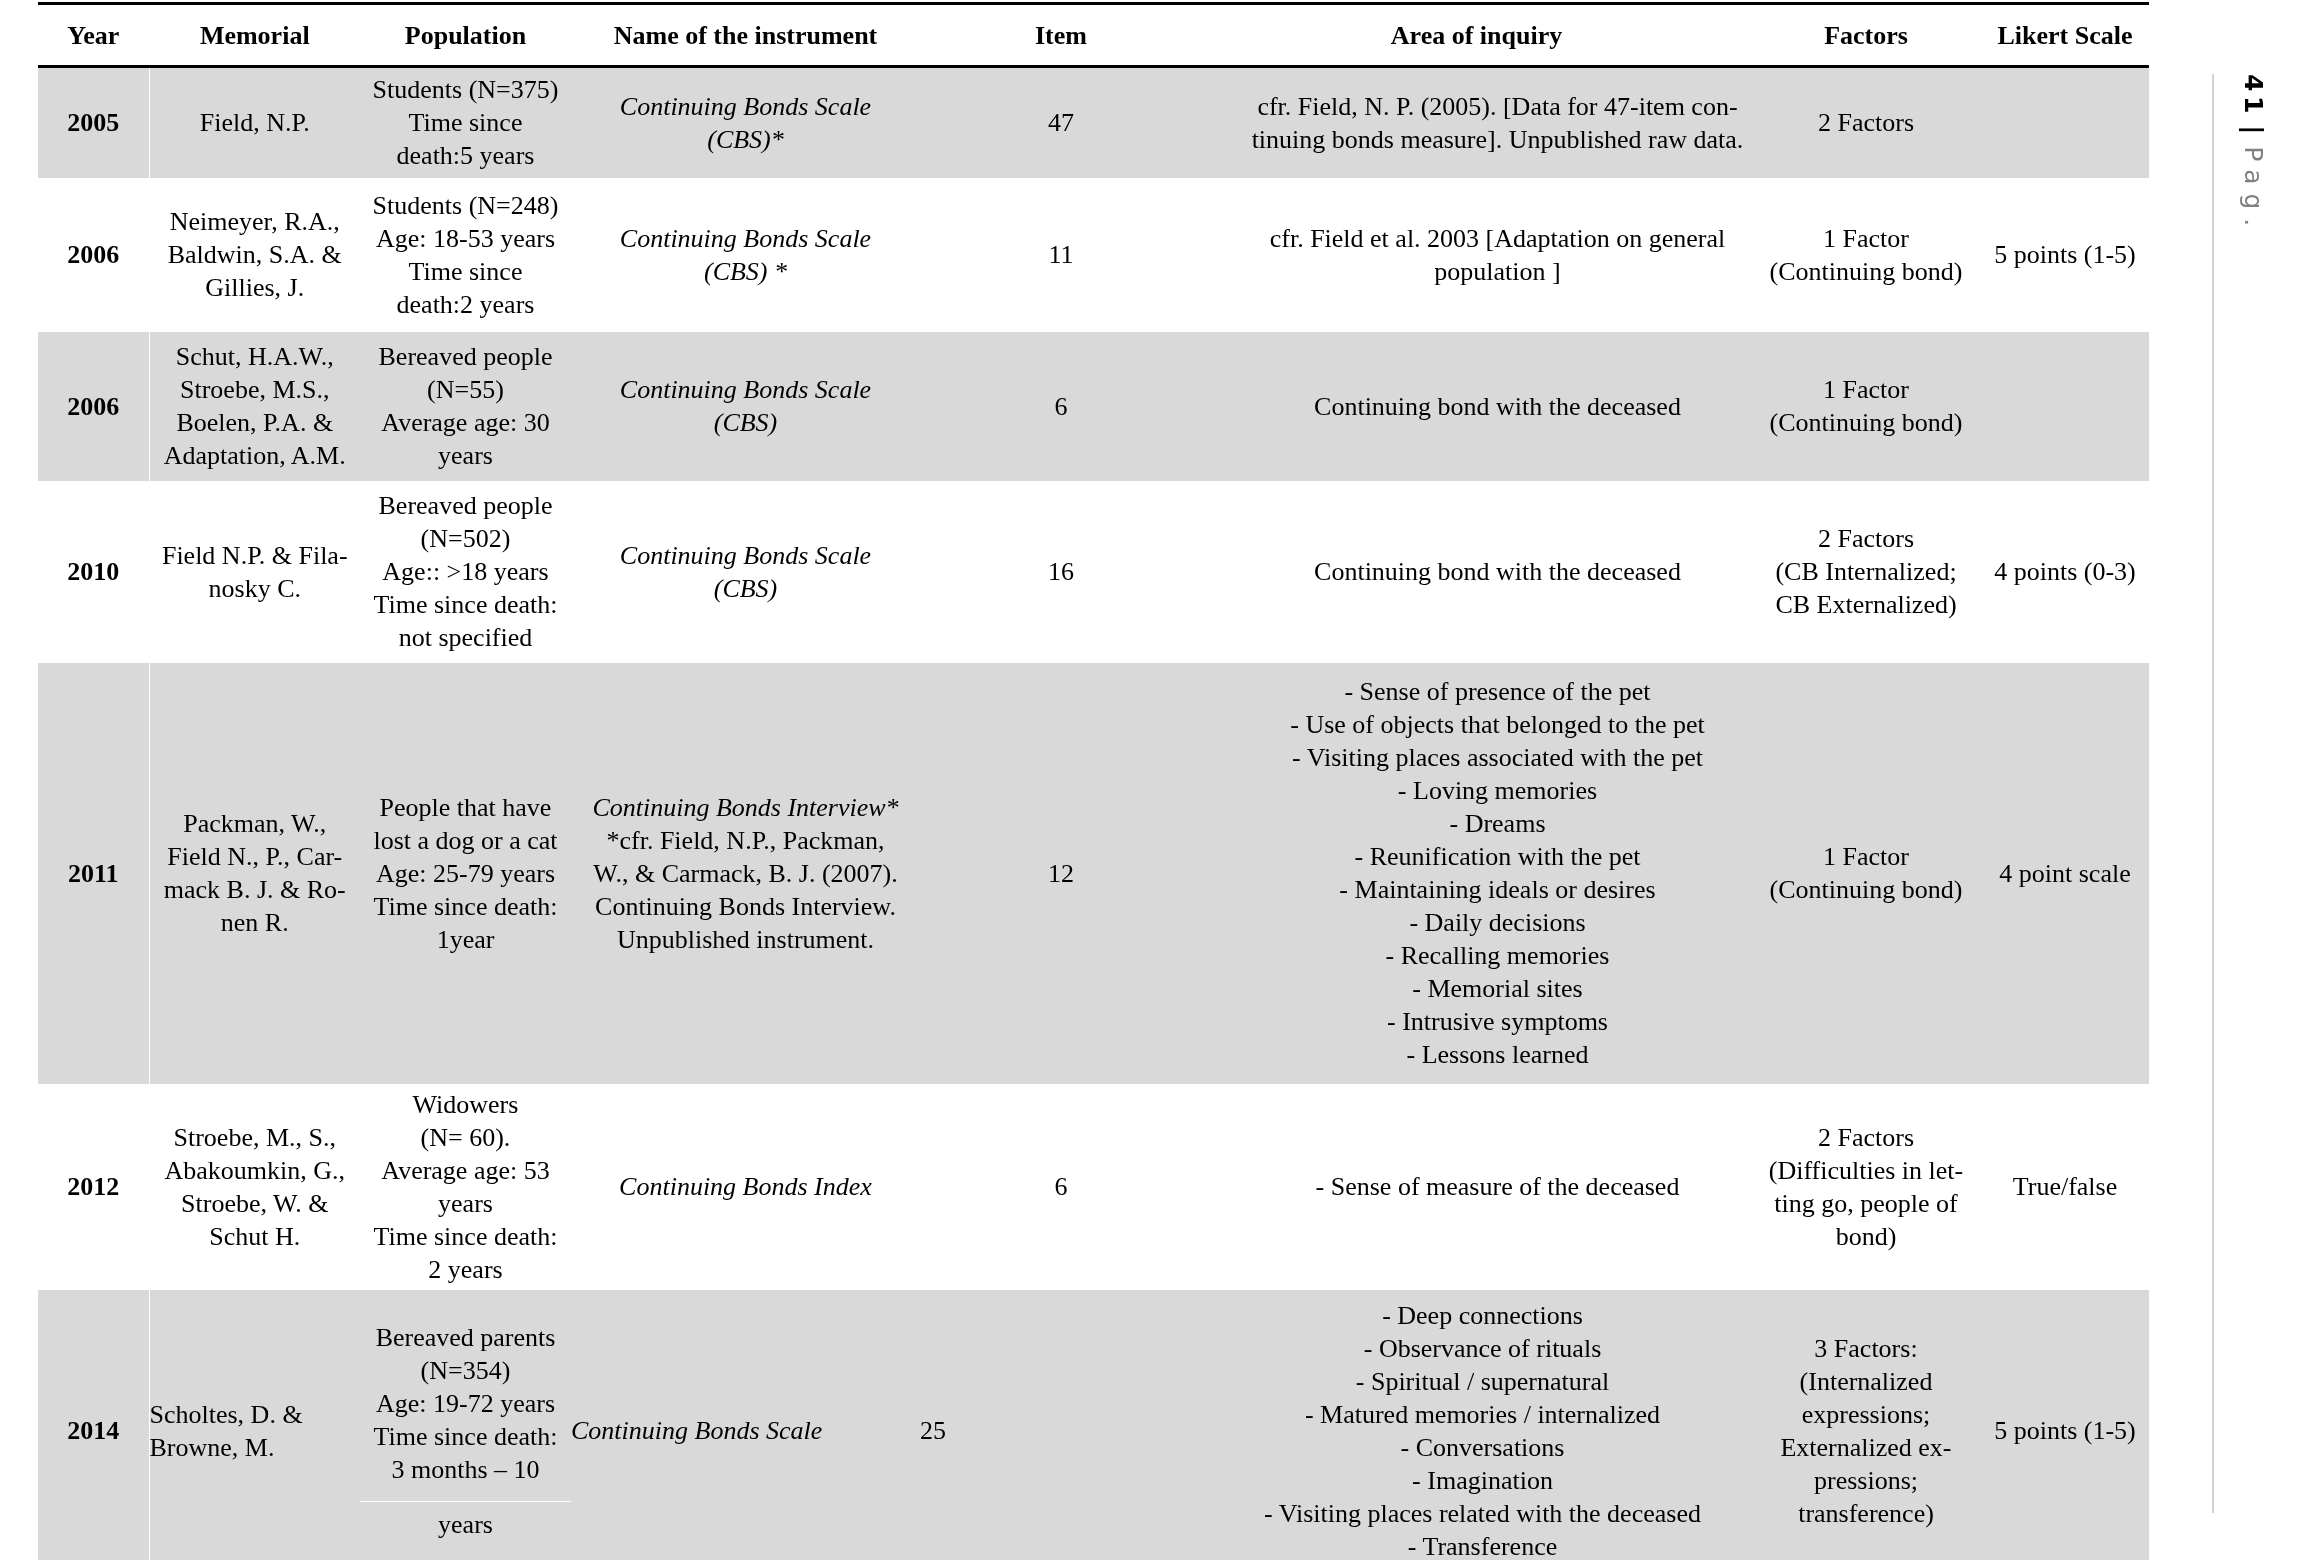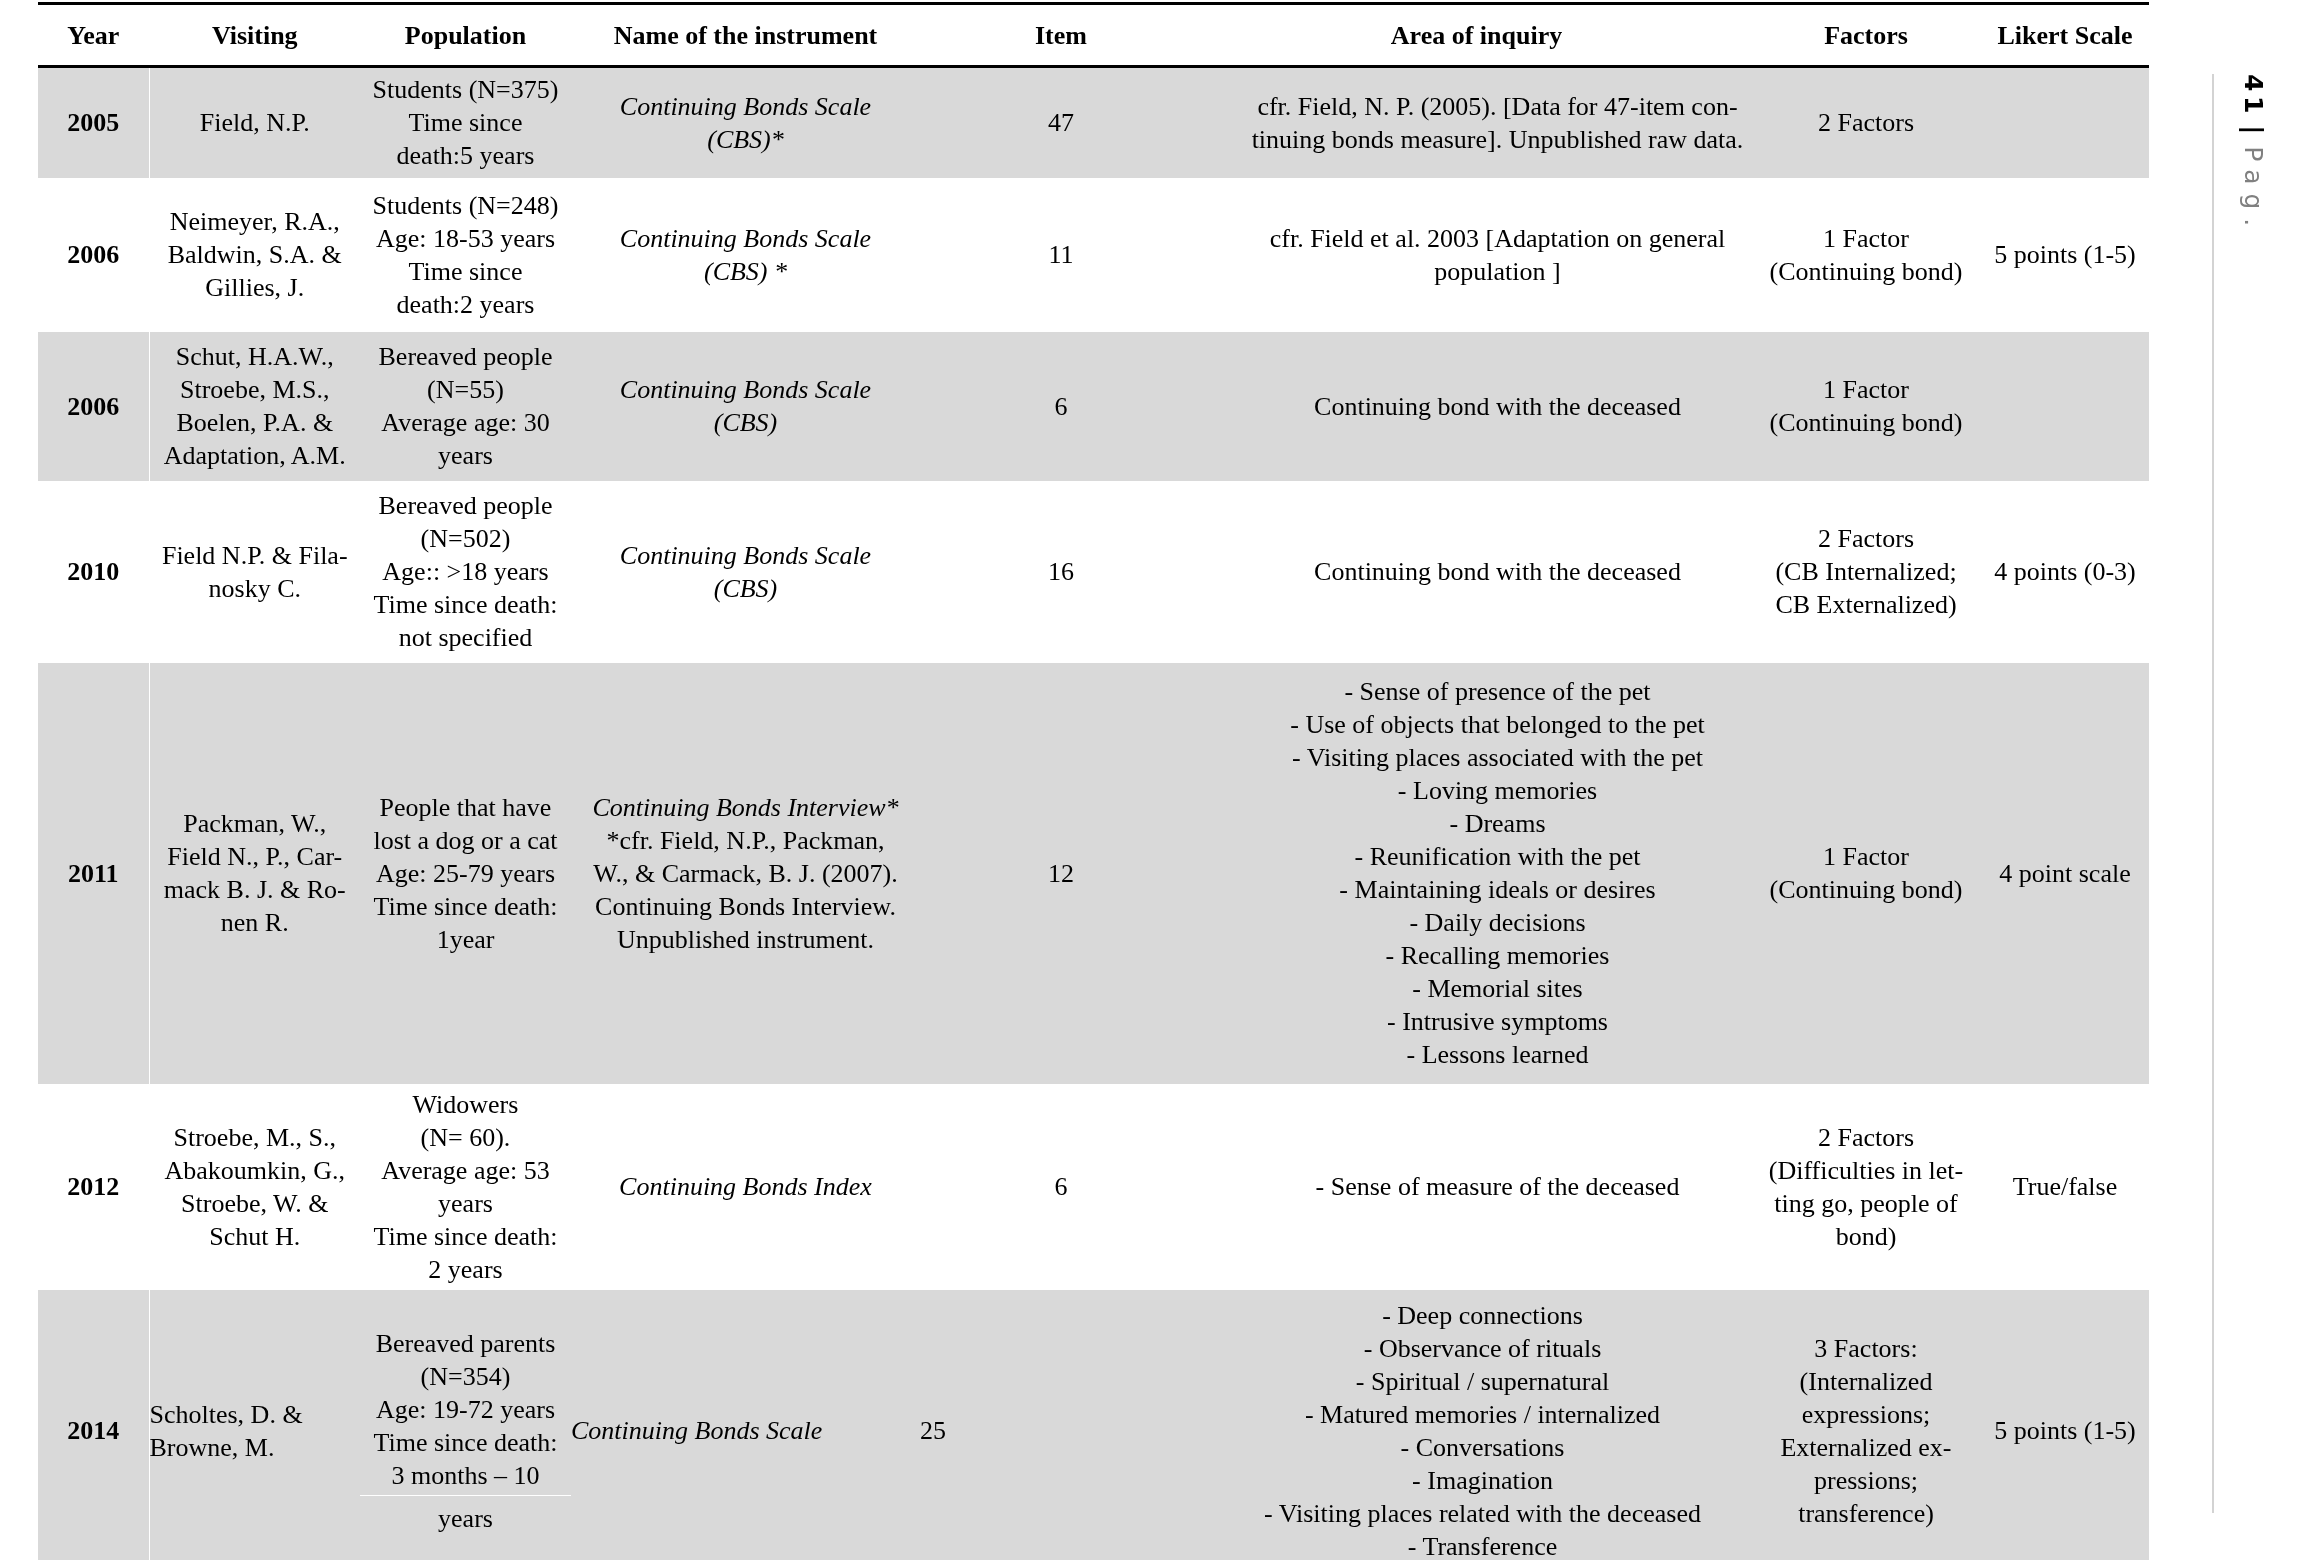--- a/index.html
+++ b/index.html
@@ -15,21 +15,21 @@
     table.lit td.year { font-weight: bold; border-right: 1.5px solid #ffffff; font-family: Liberation Serif, serif; }
     table.lit th.year-h { border-right: 1.5px solid #ffffff; }
     td.area { text-align: center; padding-left: 45px !important; }
     td.instr { font-style: italic; }
     td.instr .plain { font-style: normal; }
     .line { display: block; }
     tr.r2014 td.authors { text-align: left; padding-left: 0; }
     tr.r2014 td.instr { text-align: left; padding-left: 0; }
     tr.r2014 td.item { text-align: left; padding-left: 0; }
     tr.r2014 td.area { padding-left: 15px !important; }
-    .pop-split { display: block; border-bottom: 1.5px solid #ffffff; margin: 0 -3px 6px -3px; padding-bottom: 3px; }
+    .pop-split { display: block; border-bottom: 1.5px solid #ffffff; margin: 0 -3px 6px -3px; padding-bottom: 15px; }
     .sidebar-line { position: absolute; left: 2212px; top: 74px; width: 1.5px; height: 1439px; background: #d3d3d3; }
     .pagenum { position: absolute; left: 2226px; top: 74px; transform-origin: 0 0; transform: rotate(90deg) translateY(-42px);
                font-family: "DejaVu Sans", sans-serif; font-size: 25px; letter-spacing: 4.5px; white-space: nowrap; }
     .pagenum .num { font-weight: bold; color: #000; }
     .pagenum .sep { font-weight: bold; color: #000; margin: 0 7.4px; }
     .pagenum .pag { color: #808080; letter-spacing: 9px; }
   </style>
 </head>
 <body>
 
@@ -41,21 +41,21 @@
       <col style="width:211px">
       <col style="width:349px">
       <col style="width:282px">
       <col style="width:549px">
       <col style="width:230px">
       <col style="width:168px">
     </colgroup>
     <thead>
       <tr>
         <th class="year-h">Year</th>
-        <th>Visiting</th>
+        <th>Memorial</th>
         <th>Population</th>
         <th>Name of the instrument</th>
         <th>Item</th>
         <th>Area of inquiry</th>
         <th>Factors</th>
         <th>Likert Scale</th>
       </tr>
     </thead>
     <tbody>
 

